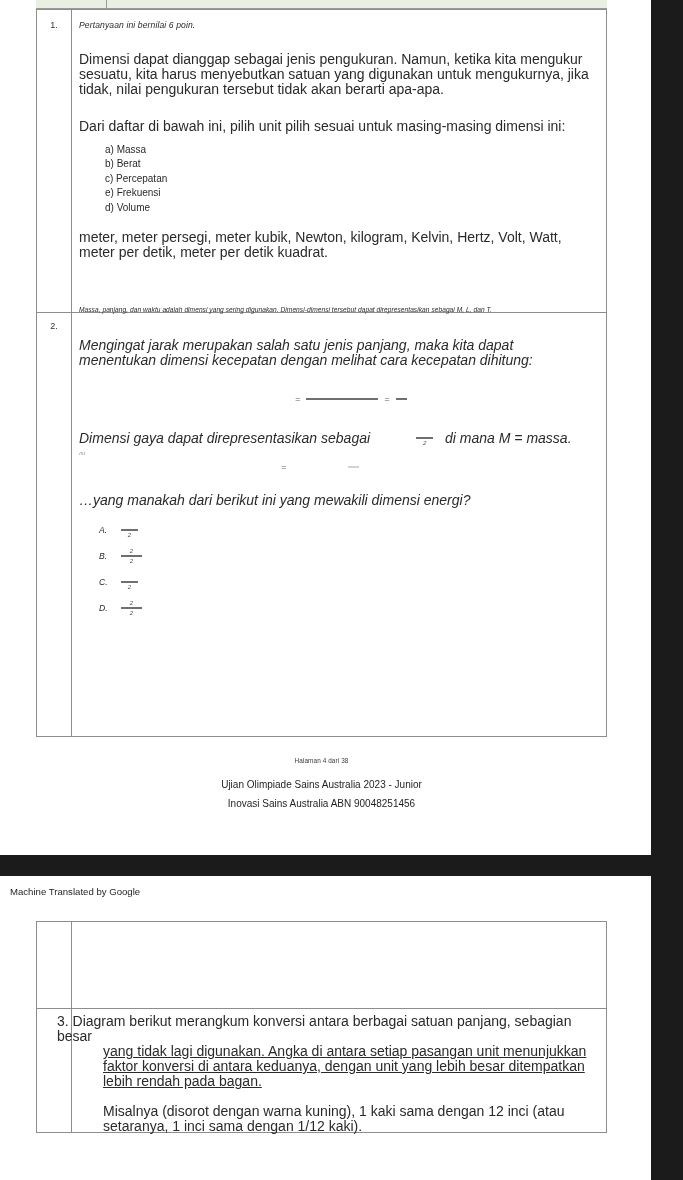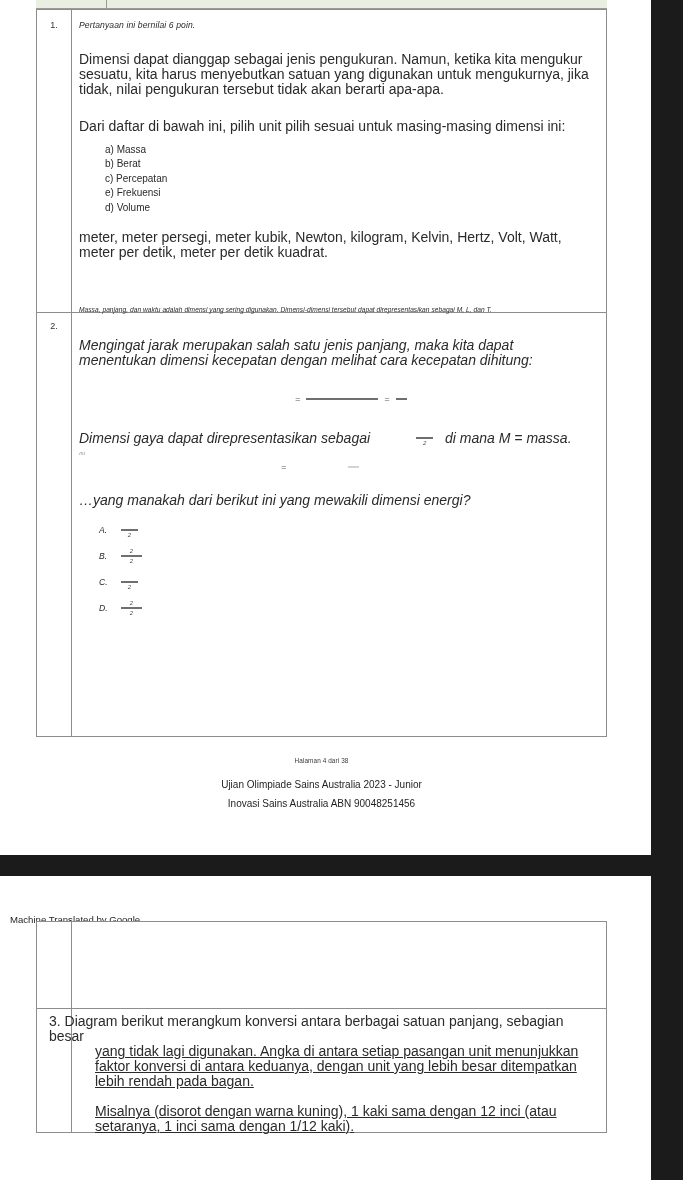--- a/index.html
+++ b/index.html
@@ -230,21 +230,20 @@
     line-height: 19px;
   }
 
   
   .translate-banner {
     position: absolute;
     left: 10px;
     top: 886px;
     font-size: 9.6px;
     color: #1f1f1f;
-    margin-top: 28px;
   }
 </style>
 </head>
 <body>
 
 <div class="page-canvas">
 
   <div class="top-tint">
     <div class="top-tint-divider"></div>
   </div>
@@ -376,23 +375,23 @@
   <div class="page-separator"></div>
 
   <div class="translate-banner">Machine Translated by Google</div>
 
   <div class="exam-table" style="left:36px; top:921px; width:571px; height:212px;">
     <div class="col-divider"></div>
     <div class="row-divider" style="top:86px;"></div>
 
     <div style="position:absolute; left:35px; top:0; right:0; height:86px;"></div>
 
-    <div style="position:absolute; left:0; top:92px; right:0; padding:0 14px 0 12px;">
+    <div style="position:absolute; left:8px; top:92px; right:0; padding:0 14px 0 12px;">
       <div class="body-text">3. Diagram berikut merangkum konversi antara berbagai satuan panjang, sebagian besar</div>
       <div class="body-text" style="padding-left:46px;text-decoration:underline;">yang tidak lagi digunakan. Angka di antara setiap pasangan unit menunjukkan faktor konversi di antara keduanya, dengan unit yang lebih besar ditempatkan lebih rendah pada bagan.</div>
       <div class="spacer-md"></div>
-      <div class="body-text" style="padding-left:46px;text-decoration:underline;">Misalnya (disorot dengan warna kuning), 1 kaki sama dengan 12 inci (atau setaranya, 1 inci sama dengan 1/12 kaki).</div>
+      <div class="body-text" style="padding-left:46px;">Misalnya (disorot dengan warna kuning), 1 kaki sama dengan 12 inci (atau setaranya, 1 inci sama dengan 1/12 kaki).</div>
     </div>
   </div>
 
   <div class="right-gutter"></div>
 
 </div>
 
 </body></html>

